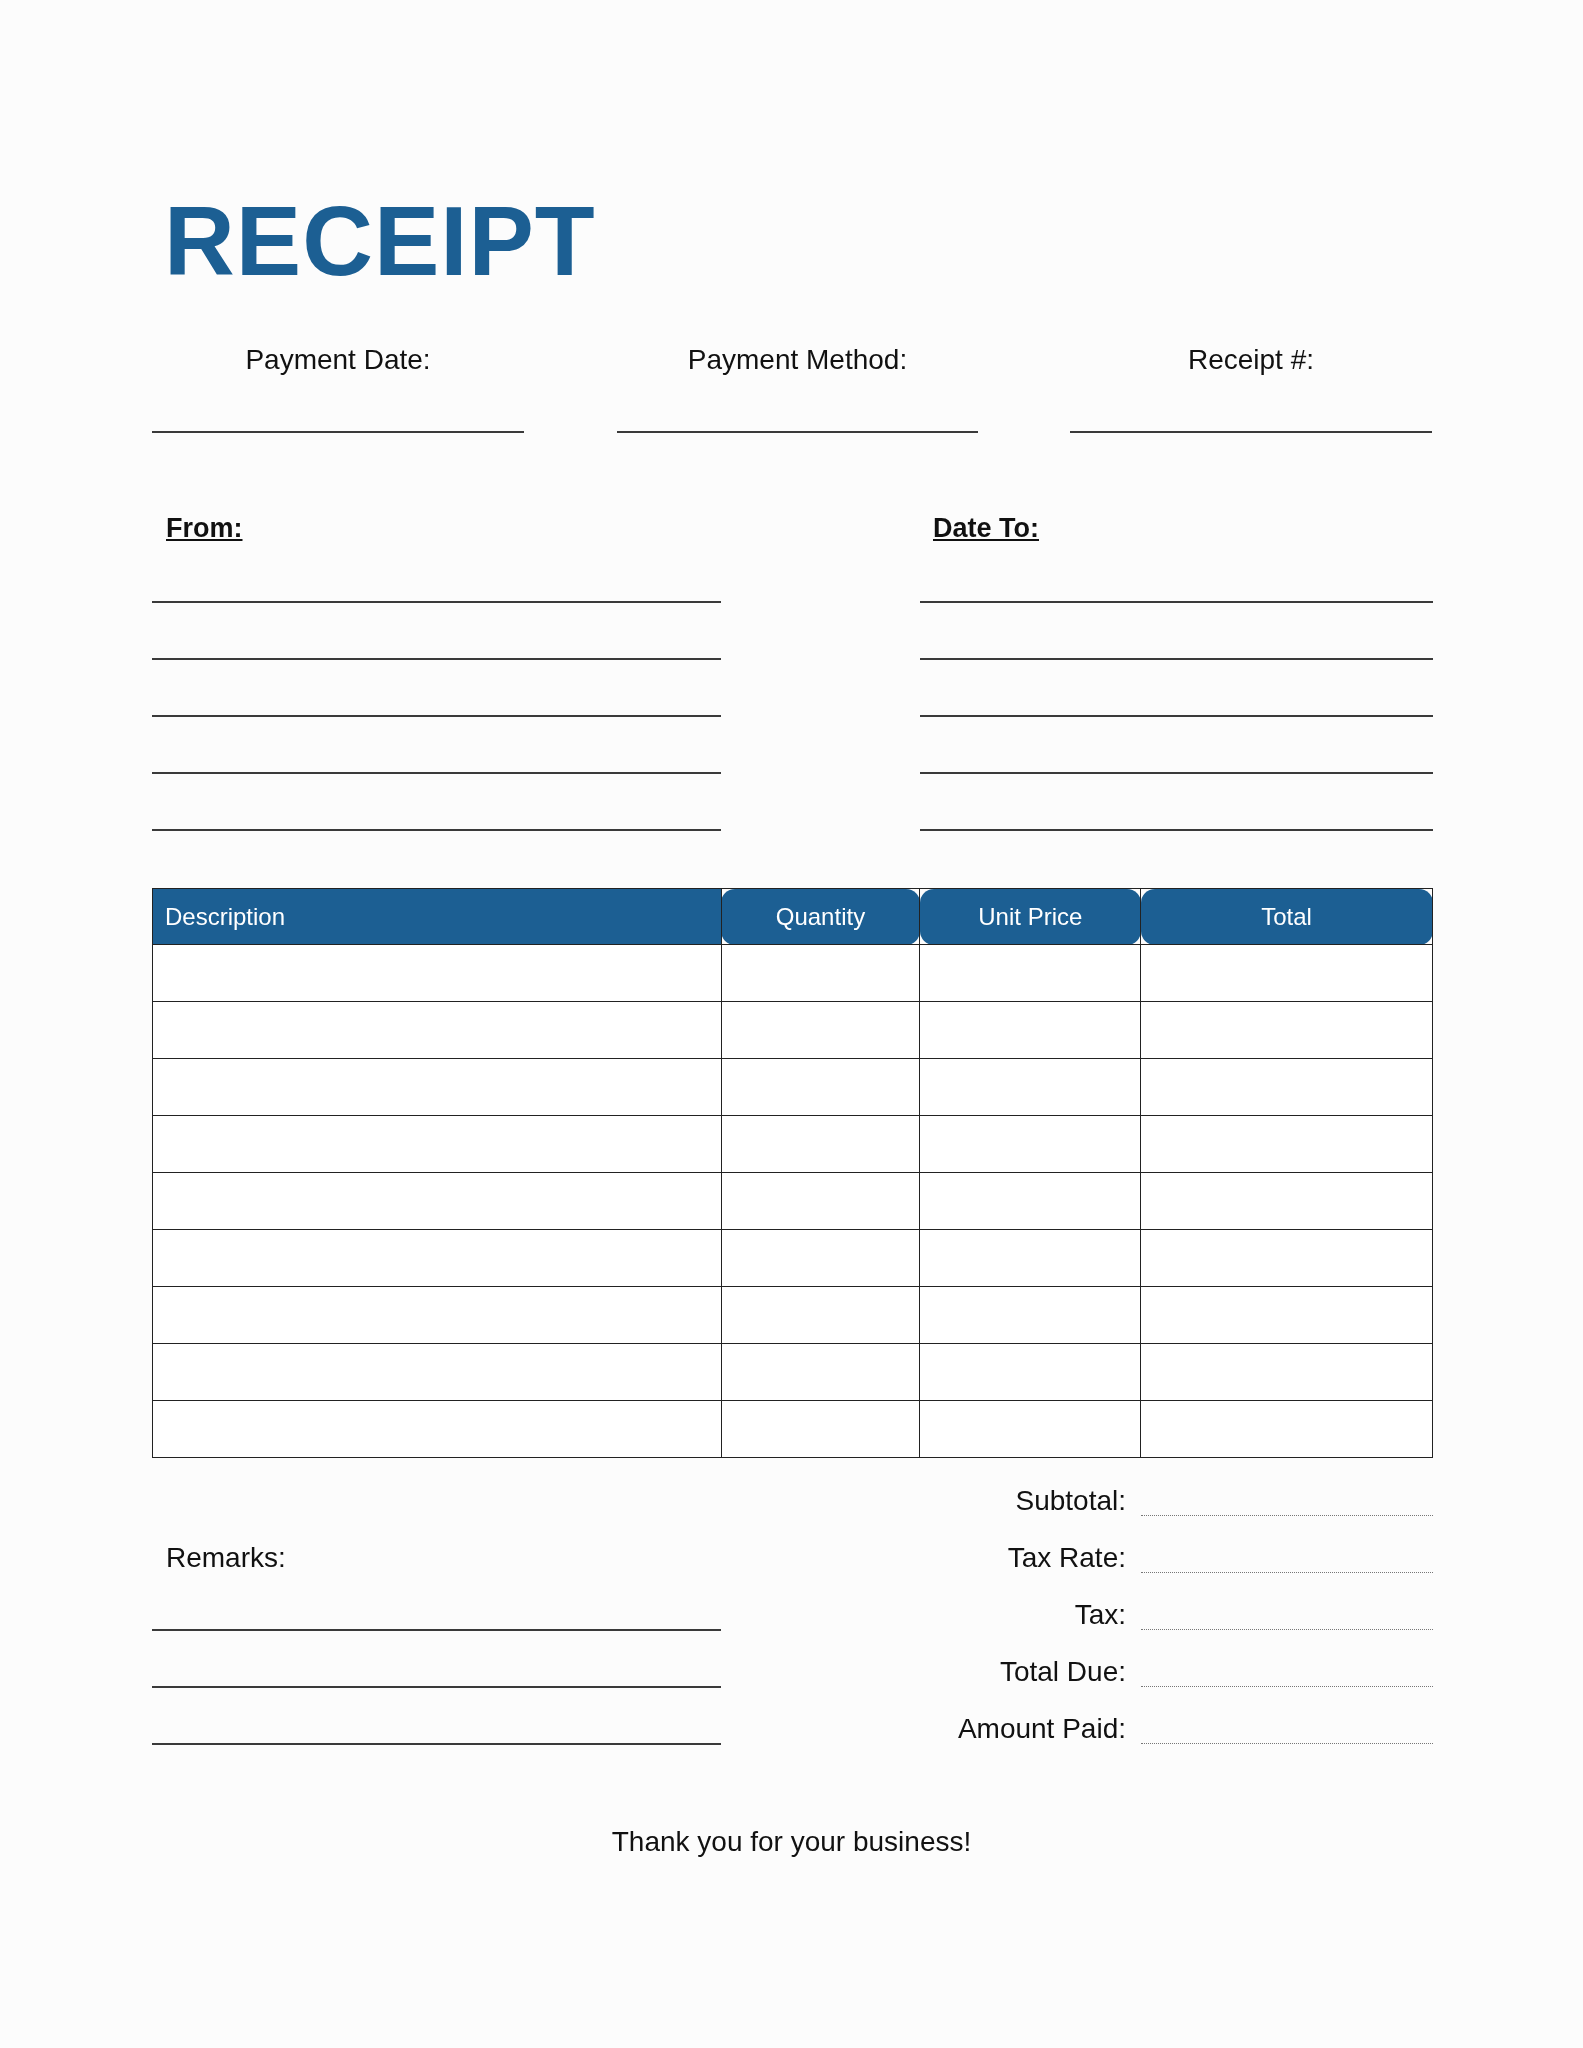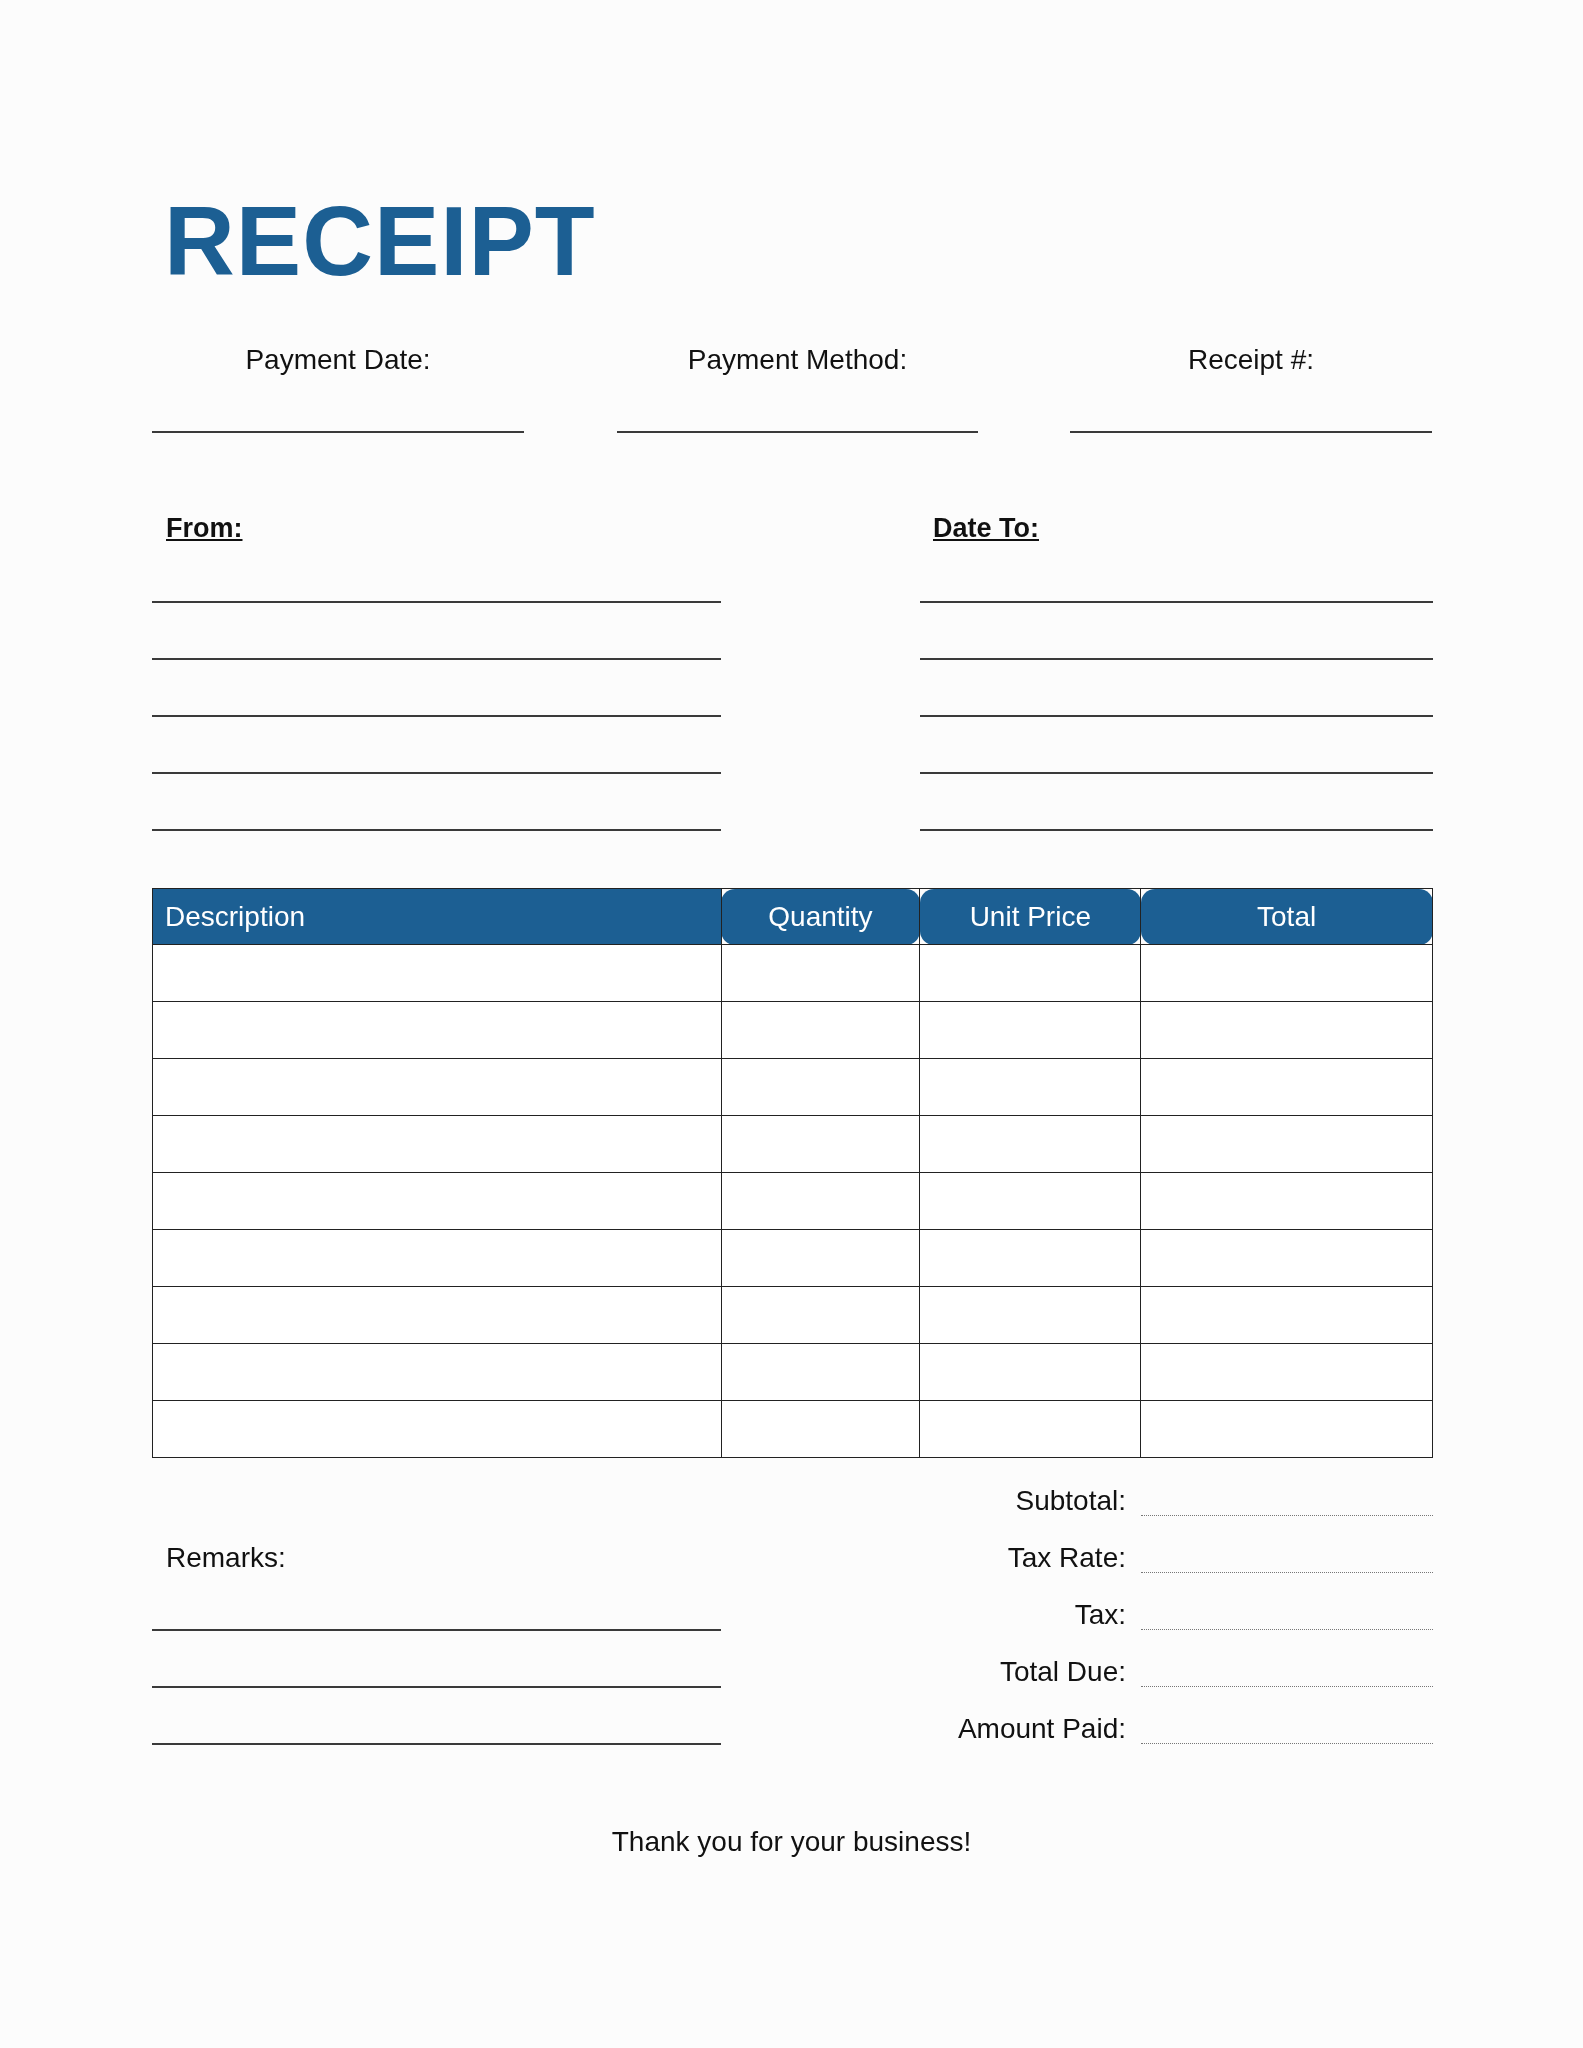--- a/index.html
+++ b/index.html
@@ -6,21 +6,21 @@
   html, body { width: 1583px; height: 2048px; background: #fcfcfc; overflow: hidden; }
   body { position: relative; font-family: "Liberation Sans", sans-serif; color: #111; }
   .abs { position: absolute; text-align: center; }
   .title { left: 164px; top: 192px; font-size: 98px; font-weight: bold; color: #1c5f93; letter-spacing: 1px; line-height: 1; }
   .hdr-label { font-size: 28px; text-align: center; line-height: 1; }
   .uline { height: 2px; background: #3a3a3a; }
   .bold-label { font-size: 27px; font-weight: bold; line-height: 1; text-decoration: underline; }
   .label { font-size: 28px; line-height: 1; }
   table.items { position: absolute; left: 152px; top: 888px; width: 1281px; border-collapse: collapse; }
   table.items th, table.items td { border: 1.5px solid #222; }
-  table.items th { background: #1c5f93; color: #fff; font-weight: normal; font-size: 28px; height: 56px; padding: 0 12px; }
+  table.items th { background: #1c5f93; color: #fff; font-weight: normal; font-size: 24px; height: 56px; padding: 0 12px; }
   table.items td { height: 57px; background: #fff; }
   .th-left { text-align: left; }
   .th-center { text-align: center; border-radius: 14px; }
   .tot-label { font-size: 28px; text-align: right; width: 400px; line-height: 1; }
   .dotline { height: 0; border-bottom: 1.5px dotted #777; }
   .thanks { font-size: 28px; text-align: center; width: 1583px; left: 0; line-height: 1; }
 </style>
 </head>
 <body>
 

